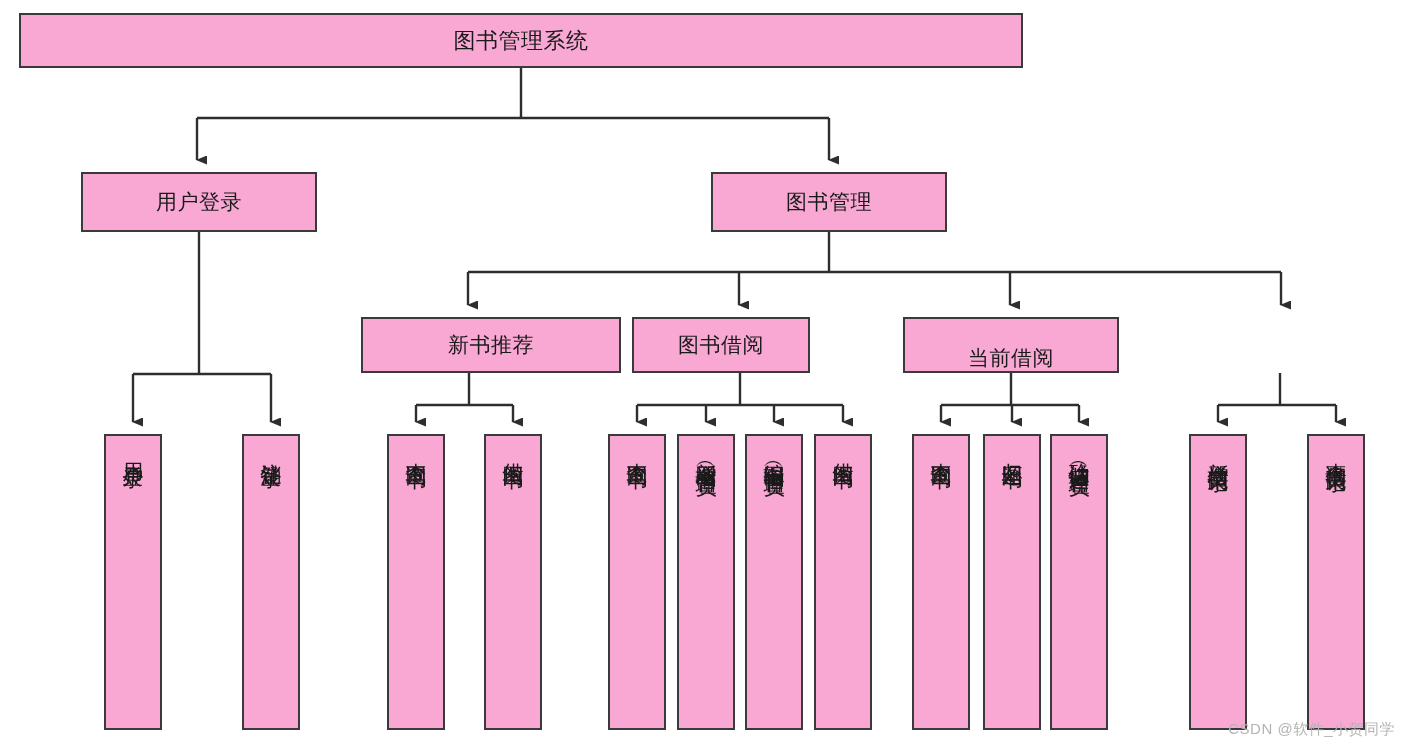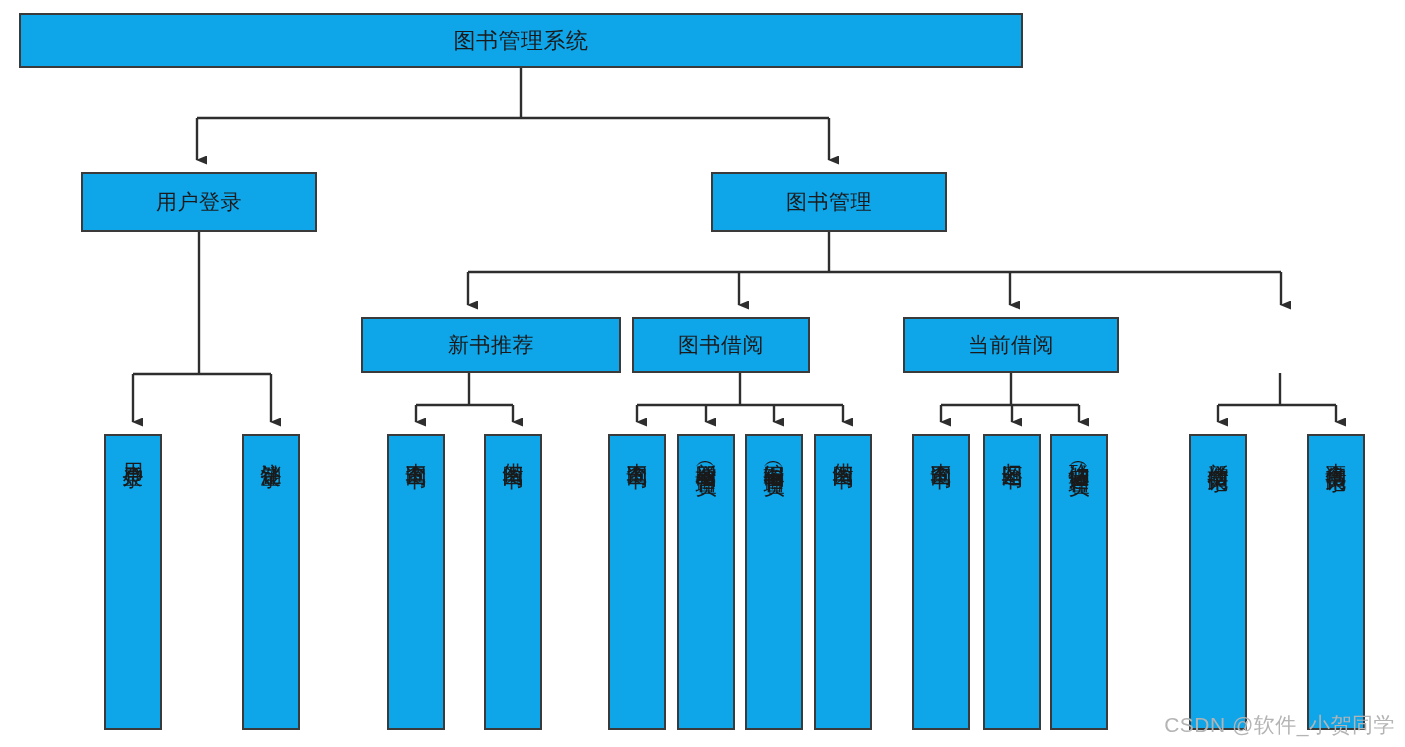--- a/index.html
+++ b/index.html
@@ -22,21 +22,21 @@
     position: absolute;
     left: 0;
     top: 0;
     width: 1405px;
     height: 747px;
     pointer-events: none;
   }
   .node {
     position: absolute;
     box-sizing: border-box;
-    background: #0ea5e9;
+    background: #f9a8d4;
     border: 2px solid #3a3a3a;
     display: flex;
     align-items: center;
     justify-content: center;
     color: #1a1a1a;
   }
   .node .label {
     display: block;
     text-align: center;
     line-height: 1.18;
@@ -61,21 +61,21 @@
     text-orientation: upright;
     font-size: 21px;
     line-height: 1.05;
     letter-spacing: 2px;
     white-space: nowrap;
   }
   .watermark {
     position: absolute;
     right: 10px;
     bottom: 8px;
-    font-size: 21px;
+    font-size: 15px;
     color: #b4b4b4;
     white-space: nowrap;
     letter-spacing: 0.5px;
     font-family: "Liberation Sans", "DejaVu Sans", sans-serif;
   }
 </style>
 </head>
 <body>
 
 <div id="canvas">
@@ -140,21 +140,21 @@
   <div class="node horiz" style="left:711px; top:172px; width:236px; height:60px;">
     <span class="label">图书管理</span>
   </div>
 
   <div class="node horiz" style="left:361px; top:317px; width:260px; height:56px;">
     <span class="label">新书推荐</span>
   </div>
   <div class="node horiz" style="left:632px; top:317px; width:178px; height:56px;">
     <span class="label">图书借阅</span>
   </div>
-  <div class="node horiz" style="left:903px; top:317px; width:216px; height:56px;">
+  <div class="node horiz" style="left:903px; top:317px; width:216px; height:56px;align-items:flex-end;">
     <span class="label">当前借阅</span>
   </div>
 
   <div class="node vert" style="left:104px; top:434px; width:58px; height:296px;">
     <span class="label">用户登录</span>
   </div>
   <div class="node vert" style="left:242px; top:434px; width:58px; height:296px;">
     <span class="label">注销登录</span>
   </div>
 

